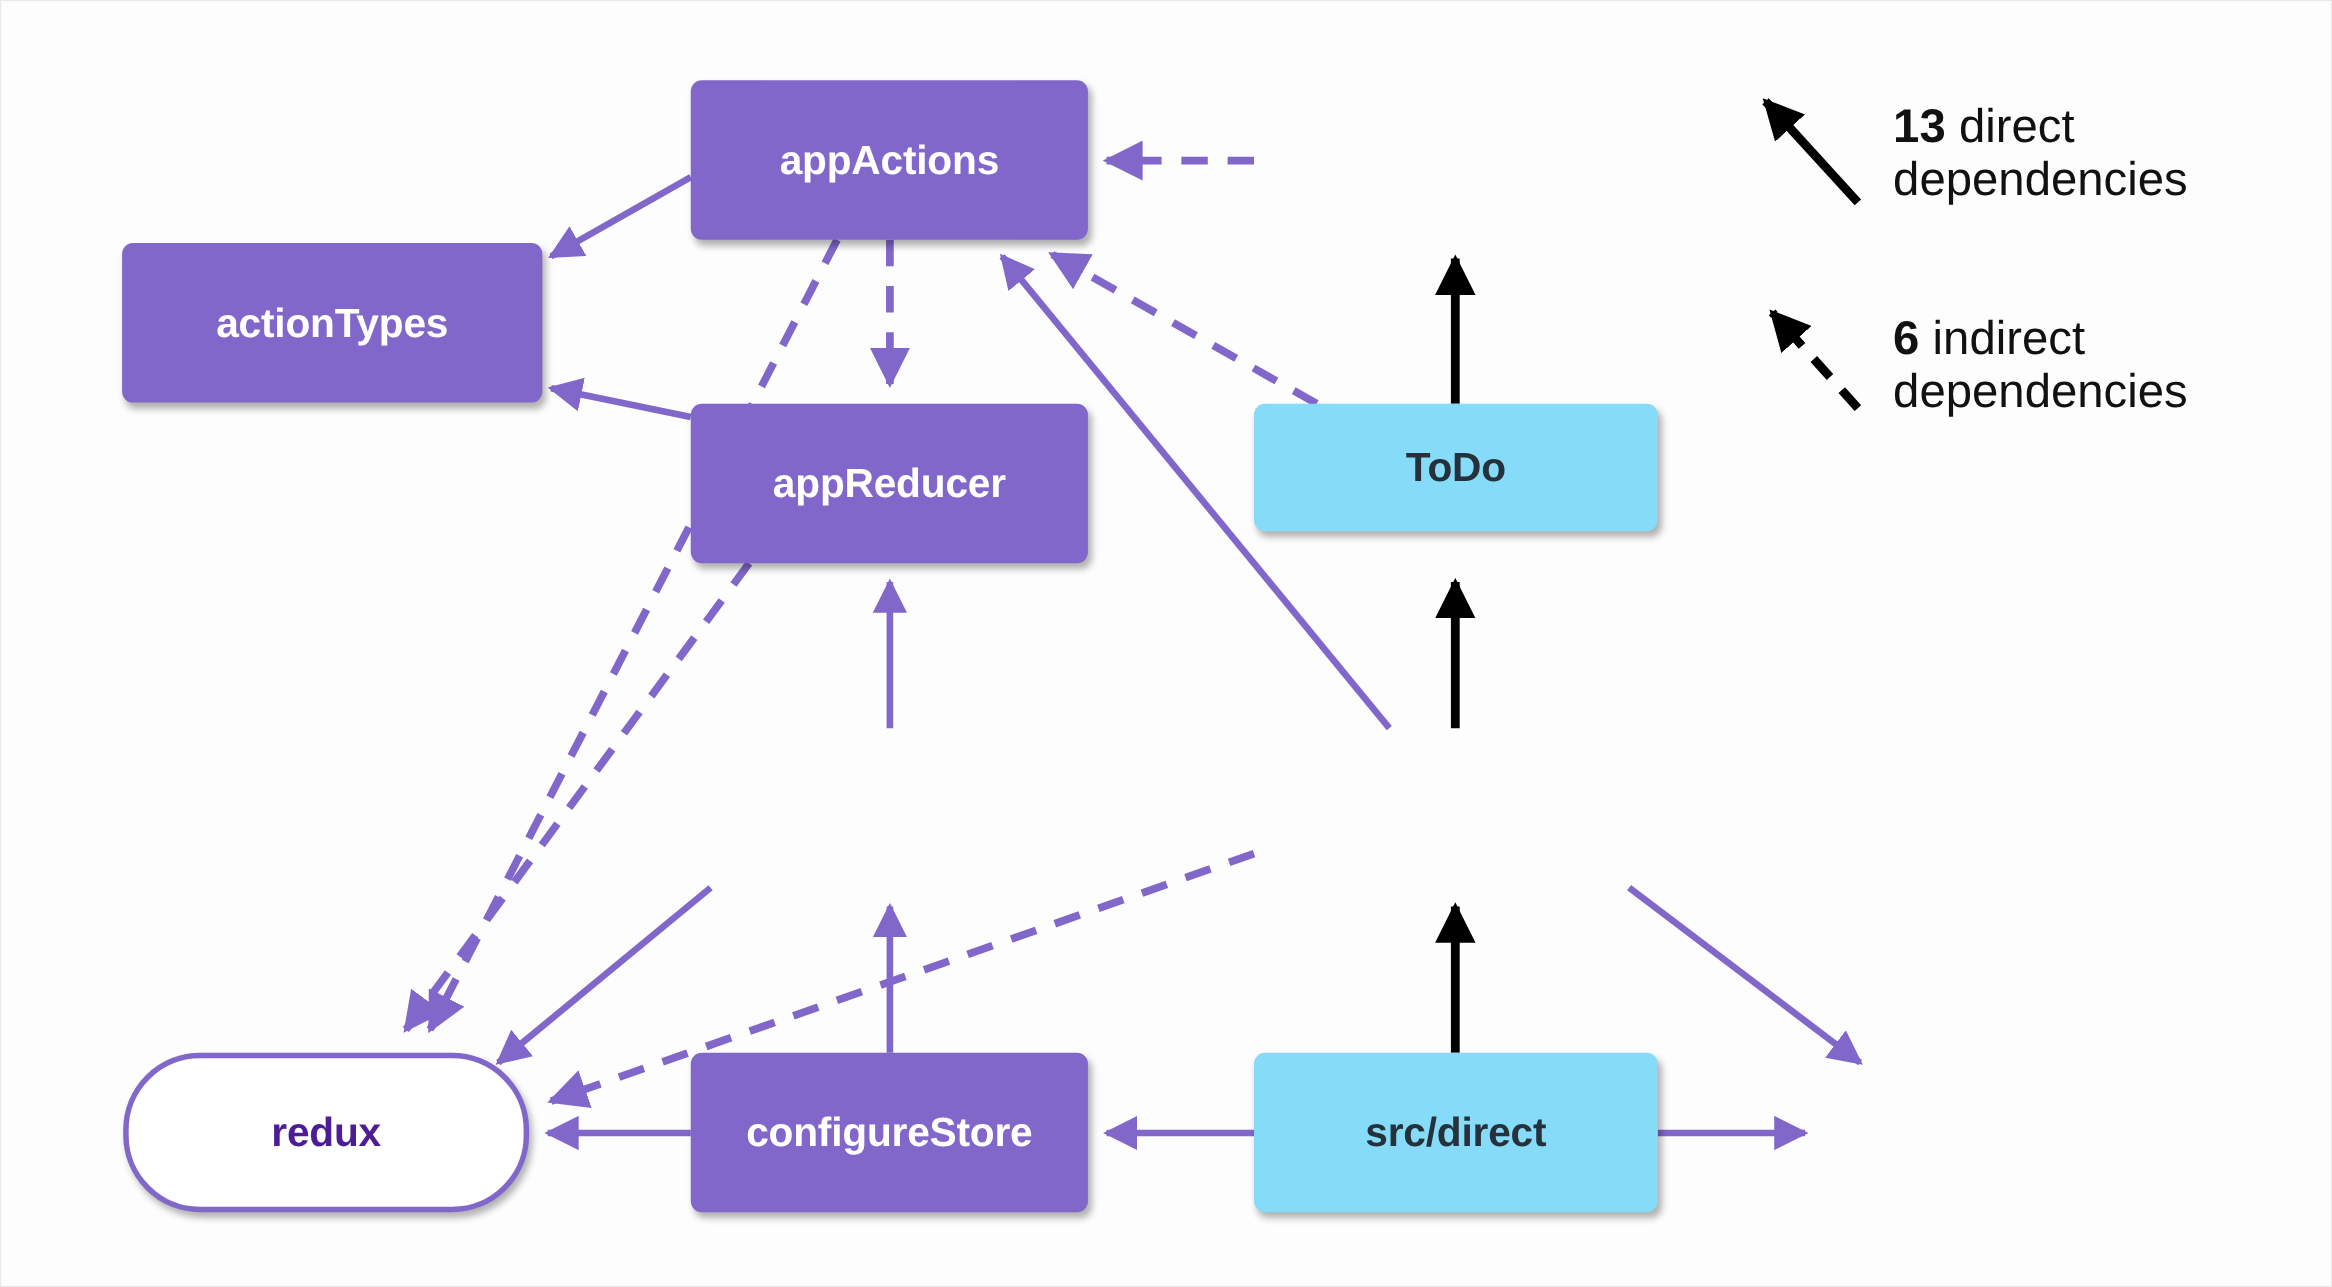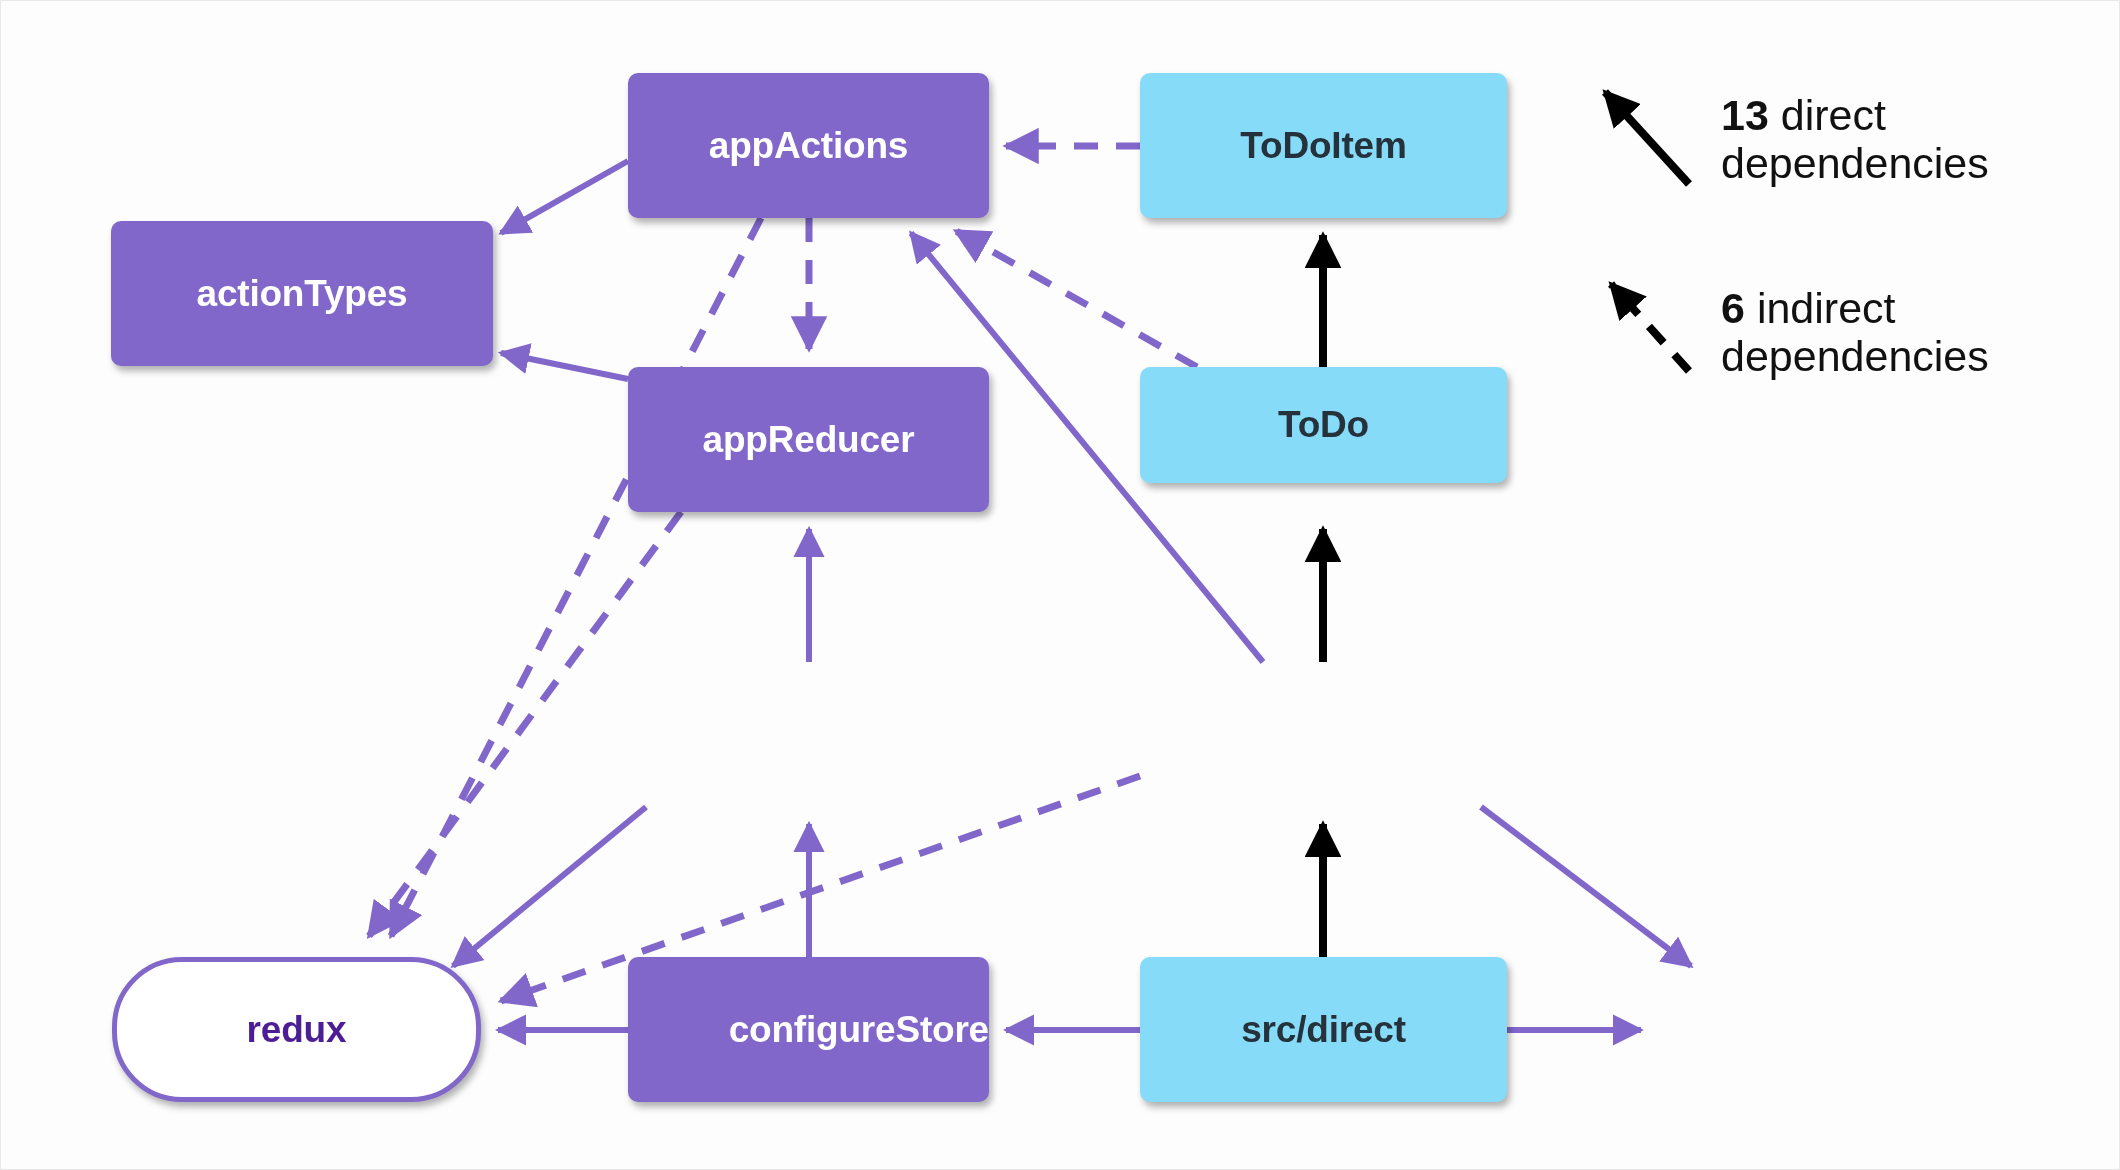--- a/index.html
+++ b/index.html
@@ -125,27 +125,24 @@
 
   <div class="node module" style="left:110px;top:220px;width:382px;height:145px;">
     <span>actionTypes</span>
   </div>
 
   <div class="node module" style="left:627px;top:366px;width:361px;height:145px;">
     <span>appReducer</span>
   </div>
 
 
-  <div class="node module" style="left:627px;top:956px;width:361px;height:145px;justify-content:flex-end;">
+  <div class="node module" style="left:627px;top:956px;width:361px;height:145px;">
     <span>configureStore</span>
   </div>
 
-  <div class="node component" style="left:1139px;top:72px;width:367px;height:145px;">
-    <span>ToDoItem</span>
-  </div>
 
   <div class="node component" style="left:1139px;top:366px;width:367px;height:116px;">
     <span>ToDo</span>
   </div>
 
 
   <div class="node component" style="left:1139px;top:956px;width:367px;height:145px;">
     <span>src/direct</span>
   </div>
 

